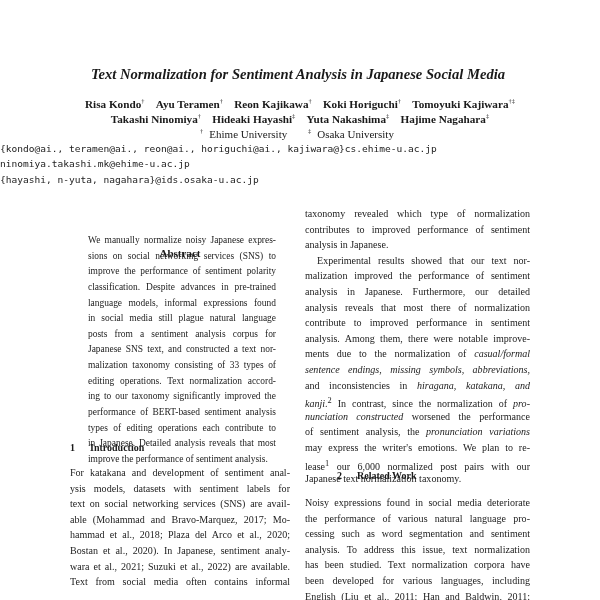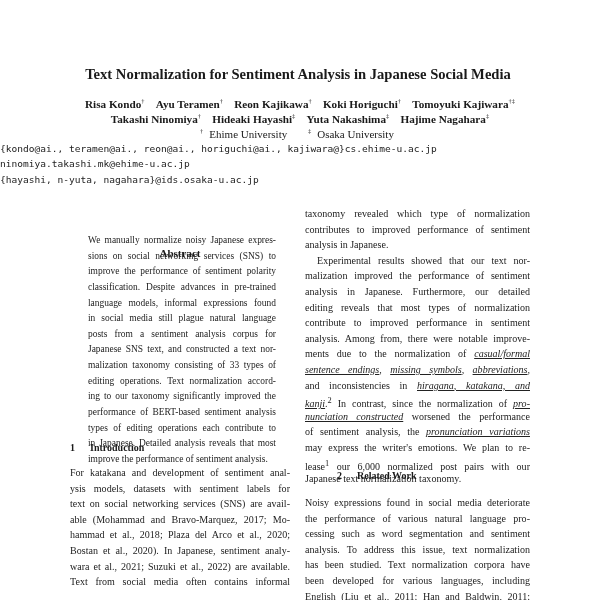--- a/index.html
+++ b/index.html
@@ -3,21 +3,21 @@
 <meta charset="utf-8">
 <style>
   html, body { margin: 0; padding: 0; background: #ffffff; }
   body {
     width: 600px; height: 600px; overflow: hidden; position: relative;
     font-family: "Liberation Serif", "DejaVu Serif", serif;
     color: #1a1a1a;
   }
   .title {
     position: absolute; left: 0; top: 66px; width: 596px; text-align: center;
-    font-weight: bold; font-size: 14.6px; letter-spacing: 0px;
+    font-weight: bold; font-size: 14.6px; letter-spacing: 0px; font-style: italic;
   }
   .authors {
     position: absolute; left: 0; width: 600px; text-align: center;
     font-weight: bold; font-size: 11.2px; white-space: nowrap;
   }
   .authors .au { margin: 0 4.2px; }
   .authors sup, .affil sup, .body sup { font-size: 6.5px; font-weight: normal; vertical-align: 5px; line-height: 0; }
   .affil {
     position: absolute; left: 0; top: 128px; width: 600px; text-align: center;
     font-size: 11px;
@@ -41,21 +41,21 @@
     position: absolute; font-weight: bold; font-size: 10px; white-space: nowrap;
   }
   .sec-title .num { display: inline-block; width: 20px; }
   .col {
     position: absolute; font-size: 10.05px; line-height: 15.6px;
     text-align: justify; color: #222;
   }
   .left-col { left: 70px; width: 220px; top: 465px; }
   .right-col-a { left: 305px; width: 225px; top: 206px; }
   .right-col-b { left: 305px; width: 225px; top: 495px; }
-  em { font-style: italic; text-decoration: underline; }
+  em { font-style: italic; }
   .line { display: block; text-align: justify; text-align-last: justify; height: 15.6px; white-space: nowrap; overflow: visible; }
   .line.last { text-align-last: left; }
   .abs-text .line { height: 15.65px; }
 </style>
 </head>
 <body>
 
 <div>
 
   <div class="title">Text Normalization for Sentiment Analysis in Japanese Social Media</div>
@@ -118,23 +118,23 @@
 
   </div>
 
   <div class="col right-col-a">
     <span class="line">taxonomy revealed which type of normalization</span>
     <span class="line">contributes to improved performance of sentiment</span>
     <span class="line last">analysis in Japanese.</span>
     <span class="line" style="padding-left:12px;">Experimental results showed that our text nor-</span>
     <span class="line">malization improved the performance of sentiment</span>
     <span class="line">analysis in Japanese.  Furthermore, our detailed</span>
-    <span class="line">editing reveals that most types of normalization</span>
+    <span class="line">analysis reveals that most there of normalization</span>
     <span class="line">contribute to improved performance in sentiment</span>
-    <span class="line">analysis. Among from, there were notable improve-</span>
+    <span class="line">analysis. Among them, there were notable improve-</span>
     <span class="line"><span>ments due to the normalization of </span><em>casual/formal</em></span>
     <span class="line"><em>sentence endings</em><span>, </span><em>missing symbols</em><span>, </span><em>abbreviations</em><span>,</span></span>
     <span class="line"><span>and inconsistencies in </span><em>hiragana, katakana, and</em></span>
     <span class="line"><em>kanji</em><span>.</span><sup>2</sup><span> In contrast, since the normalization of </span><em>pro-</em></span>
     <span class="line"><em>nunciation constructed</em><span> worsened the performance</span></span>
     <span class="line"><span>of sentiment analysis, the </span><em>pronunciation variations</em></span>
     <span class="line">may express the writer's emotions. We plan to re-</span>
     <span class="line"><span>lease</span><sup>1</sup><span> our 6,000 normalized post pairs with our</span></span>
     <span class="line last">Japanese text normalization taxonomy.</span>
   </div>

